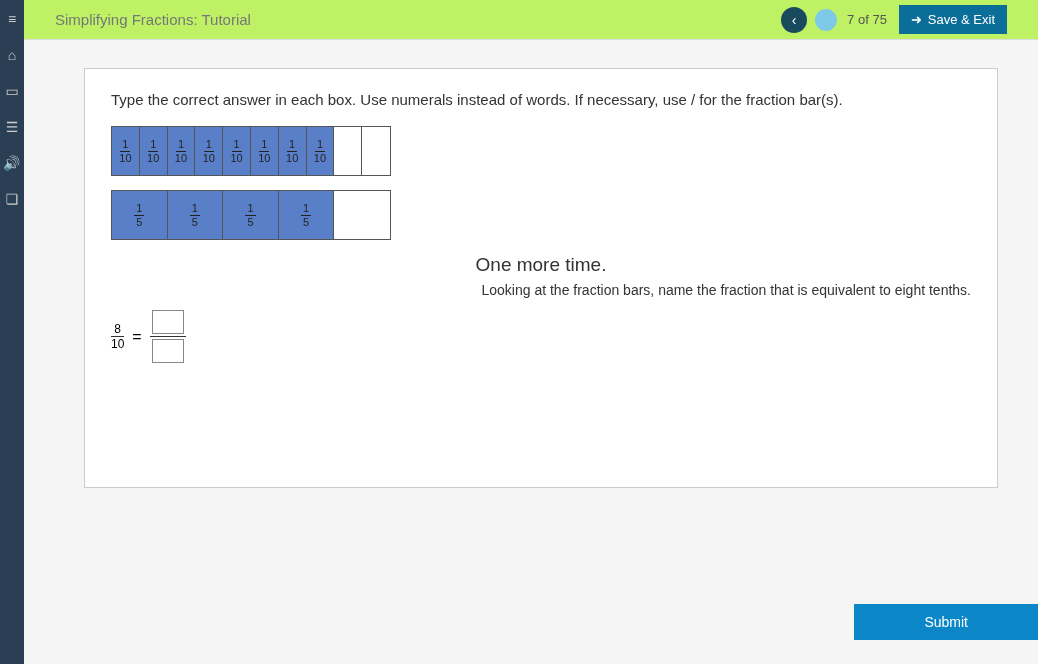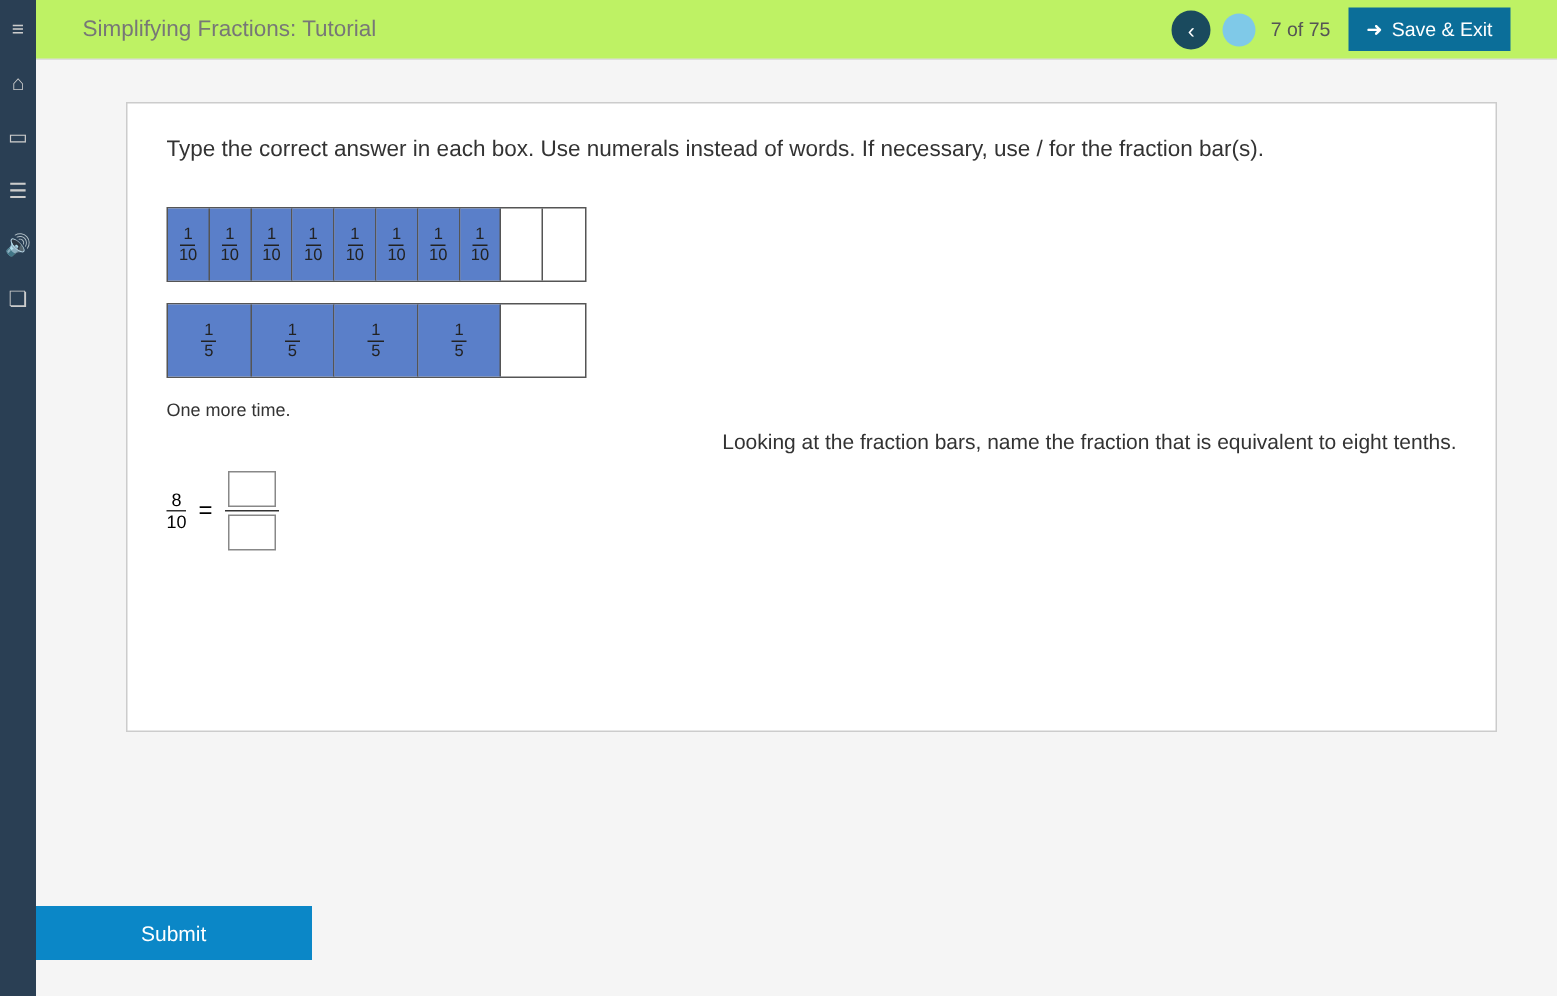--- a/index.html
+++ b/index.html
@@ -82,21 +82,21 @@
 }
 .question-box {
   background: #fff;
   border: 1px solid #ccc;
   padding: 22px 26px 30px 26px;
   min-height: 420px;
 }
 .instruction {
   font-size: 15px;
   color: #333;
-  margin-bottom: 30px;
+  margin-bottom: 18px;
 }
 .bar-model {
   display: flex;
   border: 1px solid #555;
   width: 280px;
   margin-bottom: 14px;
 }
 .seg {
   border-right: 1px solid #555;
   display:flex;align-items:center;justify-content:center;
@@ -104,40 +104,40 @@
 }
 .seg:last-child { border-right: none; }
 .seg.filled { background: #5a7fc9; }
 .seg.tenths { width: 28px; }
 .seg.fifths { width: 56px; }
 .frac {
   display:inline-flex;flex-direction:column;align-items:center;
   font-size: 11px;line-height:1.1;color:#222;
 }
 .frac .n { border-bottom:1px solid #222; padding:0 2px;}
-.line1 { font-size:12px;color:#333;margin-top:10px;margin-bottom:6px;}
+.line1 { font-size:19px;color:#333;margin-top:10px;margin-bottom:6px;text-align:center;}
 .line2 { font-size:14px;color:#333;margin-bottom:12px;text-align:right;}
 .equation {
   display:flex;align-items:center;gap:8px;
 }
 .eq-frac {
   display:inline-flex;flex-direction:column;align-items:center;
   font-size:12px;line-height:1.2;
 }
 .eq-frac .n{border-bottom:1px solid #333;padding:0 3px;}
 .input-frac {
   display:flex;flex-direction:column;align-items:center;gap:2px;
 }
 .input-frac input {
   width:32px;height:24px;text-align:center;
   border:1px solid #888;font-size:12px;
 }
 .input-frac .bar{width:36px;height:1px;background:#333;}
 .submit-row {
-  display:flex;justify-content:flex-start;
+  display:flex;justify-content:flex-end;
   padding: 24px 0;
   background:#f5f5f5;
 }
 .submit-btn {
   background:#0b87c7;color:#fff;border:none;
   padding:10px 70px;font-size:14px;cursor:pointer;
 }
 </style>
 </head>
 <body>

